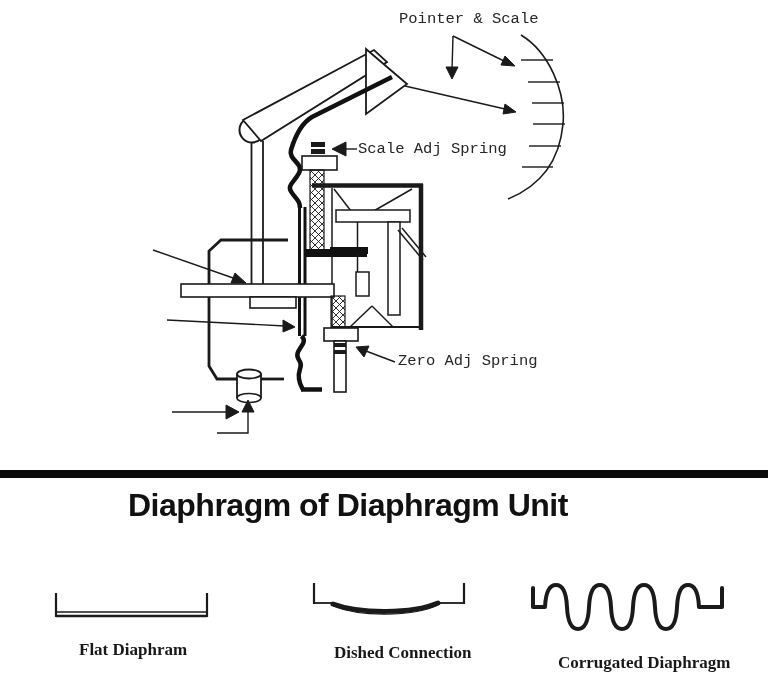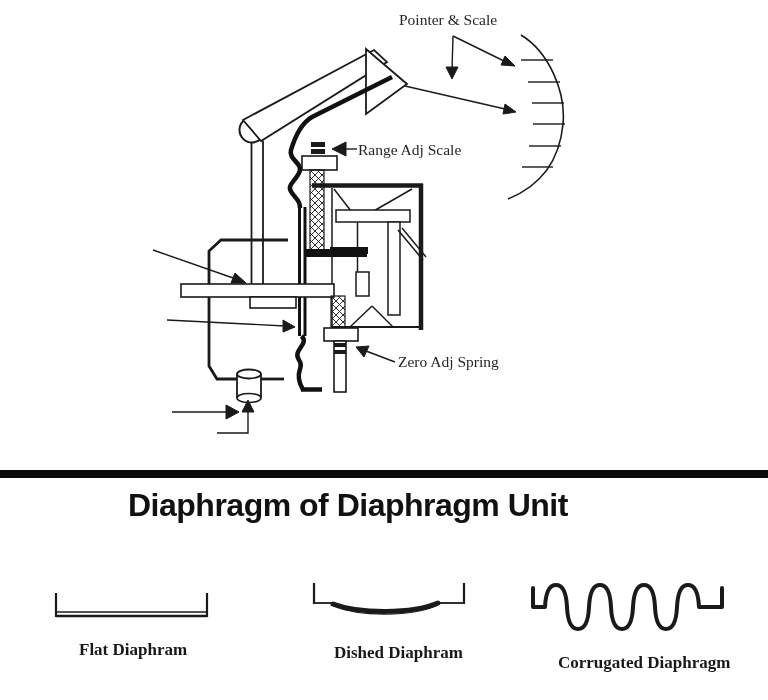--- a/index.html
+++ b/index.html
@@ -6,21 +6,21 @@
   .page{
     position:relative;
     width:768px;height:700px;
     background:#ffffff;
     overflow:hidden;
     font-family:"Liberation Serif","DejaVu Serif",serif;
   }
   .diagram-svg{position:absolute;left:0;top:0;}
   .lbl{
     position:absolute;
-    font-family:Liberation Serif, serif;
+    font-family:Liberation Mono, monospace;
     font-size:15.5px;
     color:#262626;
     line-height:19px;
     white-space:nowrap;
   }
   .divider{
     position:absolute;
     left:0;top:470px;
     width:768px;height:8px;
     background:#0b0b0b;
@@ -168,21 +168,21 @@
       <line x1="172" y1="412" x2="227" y2="412" stroke-width="1.4"></line>
       <polygon points="239,412 226,405 226,419"></polygon>
 
       <path d="M 217 433 H 248 V 411" fill="none" stroke-width="1.4"></path>
       <polygon points="248,400 242,412 254,412"></polygon>
     </g>
   </svg>
 
   <div class="lbl" style="left:399px;top:10px;">Pointer &amp; Scale</div>
 
-  <div class="lbl" style="left:358px;top:140px;">Range Adj Scale</div>
+  <div class="lbl" style="left:358px;top:140px;">Scale Adj Spring</div>
 
 
 
   <div class="lbl" style="left:398px;top:352px;">Zero Adj Spring</div>
 
 
   <div class="divider"></div>
 
   <div class="section-title">Diaphragm of Diaphragm Unit</div>
 
@@ -211,16 +211,16 @@
                Q 590 585 600 585 Q 610 585 611 607
                Q 612 629 622 629 Q 632 629 633 607
                Q 634 585 644 585 Q 654 585 655 607
                Q 656 629 666 629 Q 676 629 677 607
                Q 678 585 688 585 Q 698 585 699 607
                L 711 607 L 722 607 L 722 588" stroke-width="4" stroke-linejoin="round" stroke-linecap="round"></path>
     </g>
   </svg>
 
   <div class="caption cap-flat">Flat Diaphram</div>
-  <div class="caption cap-dished">Dished Diaphram</div>
+  <div class="caption cap-dished">Dished Connection</div>
   <div class="caption cap-corr">Corrugated Diaphragm</div>
 
 </div>
 
 </body></html>

